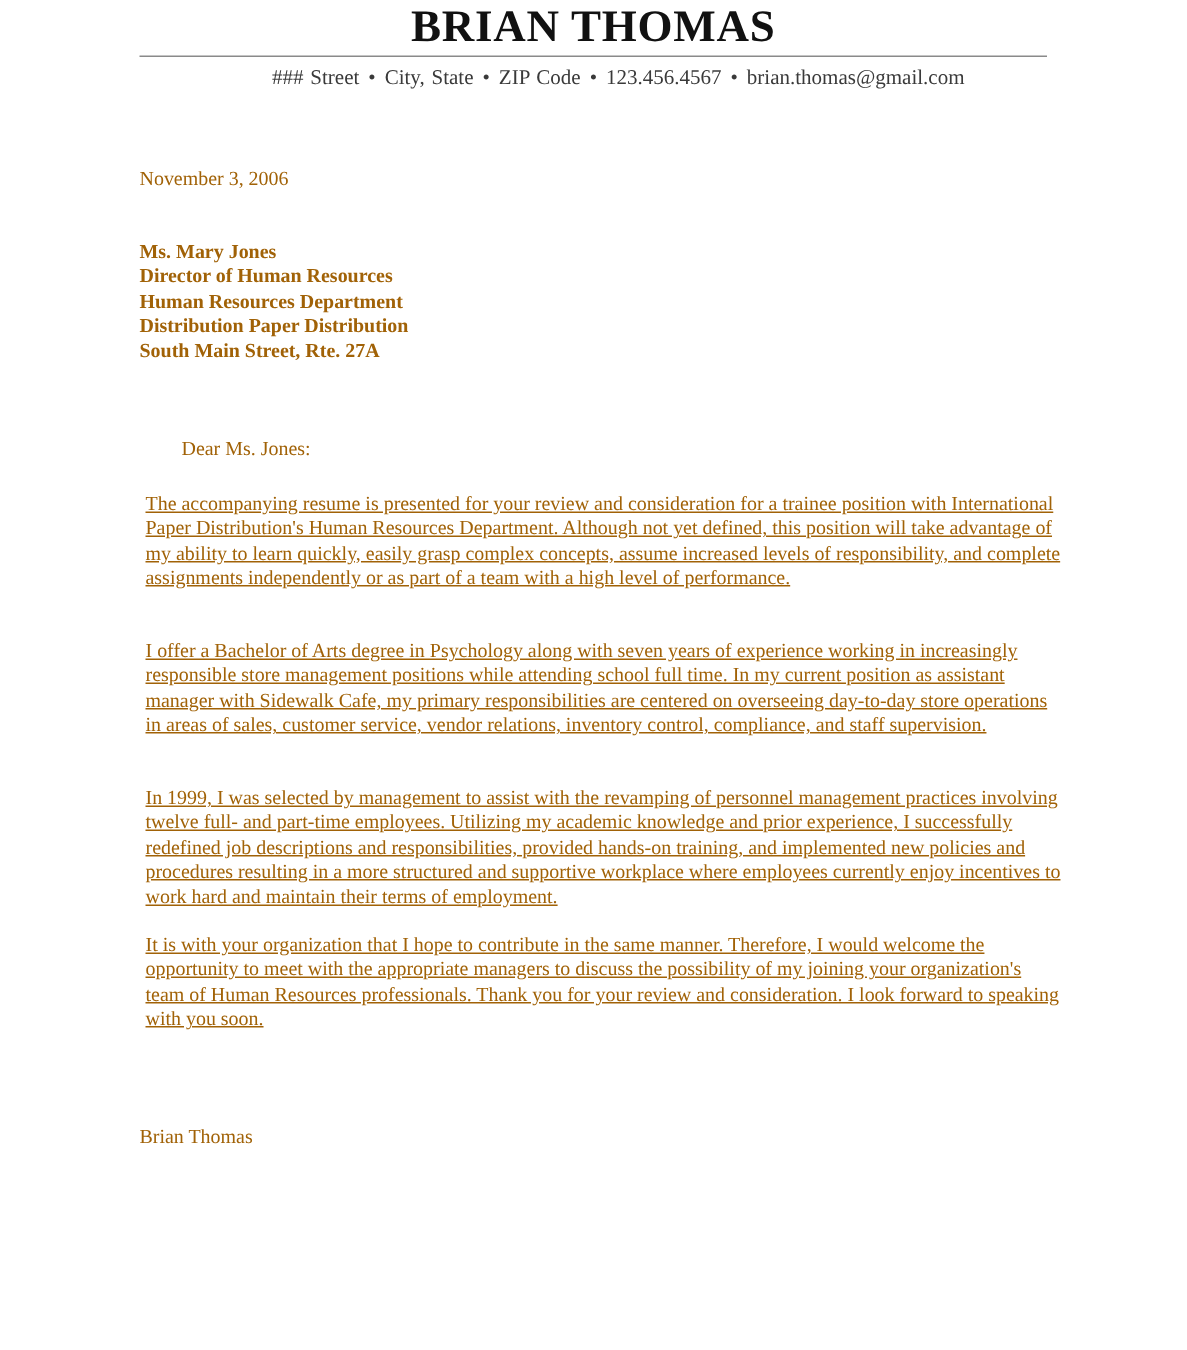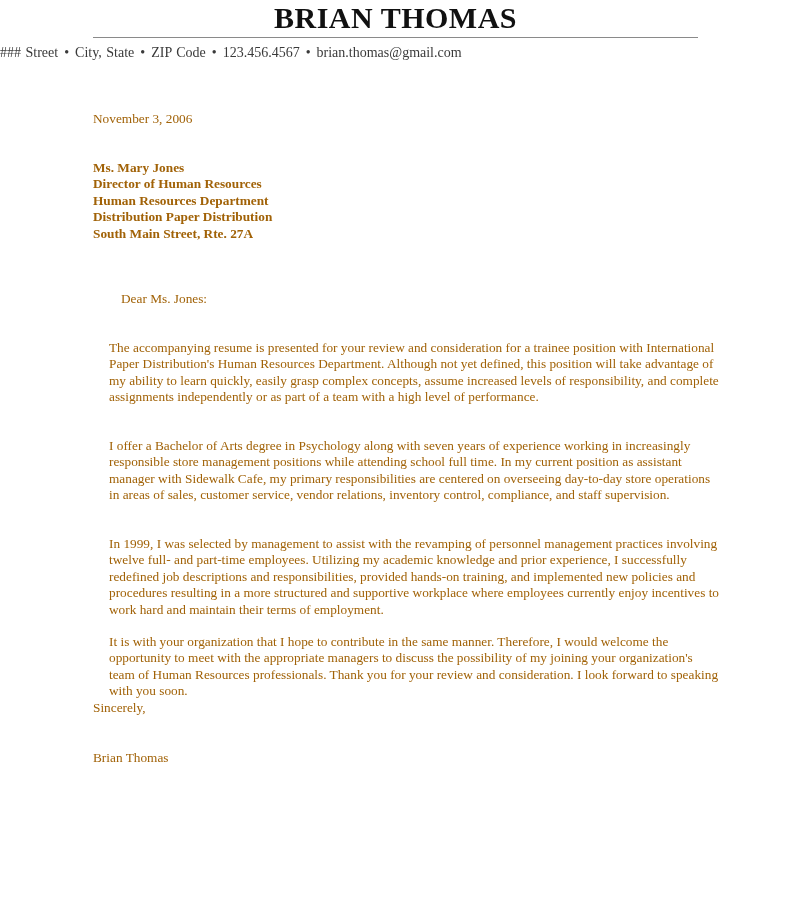--- a/index.html
+++ b/index.html
@@ -39,21 +39,21 @@
       width: 605px;
       top: 37px;
       height: 0;
       border-top: 1px solid #8a8a8a;
     }
     .contact {
       position: absolute;
       left: 0;
       width: 643px;
       top: 44px;
-      text-align: left;
+      text-align: right;
       font-size: 14px;
       color: #3a3a3a;
       line-height: 18px;
       word-spacing: 1px;
     }
     .contact .sep { padding: 0 6px; }
     .block {
       position: absolute;
       left: 93px;
       width: 610px;
@@ -64,21 +64,21 @@
     .date { top: 111px; }
     .address { top: 160px; }
     .address div { white-space: nowrap; font-weight: bold; }
     .salutation { top: 291px; margin-left: 28px; }
     .p1 { top: 324px; }
     .p2 { top: 422px; }
     .p3 { top: 520px; }
     .p4 { top: 618px; }
     .closing { top: 700px; }
     .signature { top: 750px; }
-    p { margin: 16px; }
+    p { margin: 4px; text-decoration: underline; }
   </style>
 </head>
 <body>
 
 <div class="page">
 
   <div class="name">BRIAN THOMAS</div>
   <div class="rule"></div>
 
   <div class="contact">
@@ -95,16 +95,15 @@
     <div>South Main Street, Rte. 27A</div>
   </div>
 
   <div class="block salutation">Dear Ms. Jones:</div>
 
   <p class="block p1">The accompanying resume is presented for your review and consideration for a trainee position with International Paper Distribution's Human Resources Department. Although not yet defined, this position will take advantage of my ability to learn quickly, easily grasp complex concepts, assume increased levels of responsibility, and complete assignments independently or as part of a team with a high level of performance.</p>
   <p class="block p2">I offer a Bachelor of Arts degree in Psychology along with seven years of experience working in increasingly responsible store management positions while attending school full time. In my current position as assistant manager with Sidewalk Cafe, my primary responsibilities are centered on overseeing day-to-day store operations in areas of sales, customer service, vendor relations, inventory control, compliance, and staff supervision.</p>
   <p class="block p3">In 1999, I was selected by management to assist with the revamping of personnel management practices involving twelve full- and part-time employees. Utilizing my academic knowledge and prior experience, I successfully redefined job descriptions and responsibilities, provided hands-on training, and implemented new policies and procedures resulting in a more structured and supportive workplace where employees currently enjoy incentives to work hard and maintain their terms of employment.</p>
   <p class="block p4">It is with your organization that I hope to contribute in the same manner. Therefore, I would welcome the opportunity to meet with the appropriate managers to discuss the possibility of my joining your organization's team of Human Resources professionals. Thank you for your review and consideration. I look forward to speaking with you soon.</p>
 
-  <div class="block closing">Sincerely,</div>
   <div class="block signature">Brian Thomas</div>
 
 </div>
 
 </body></html>

